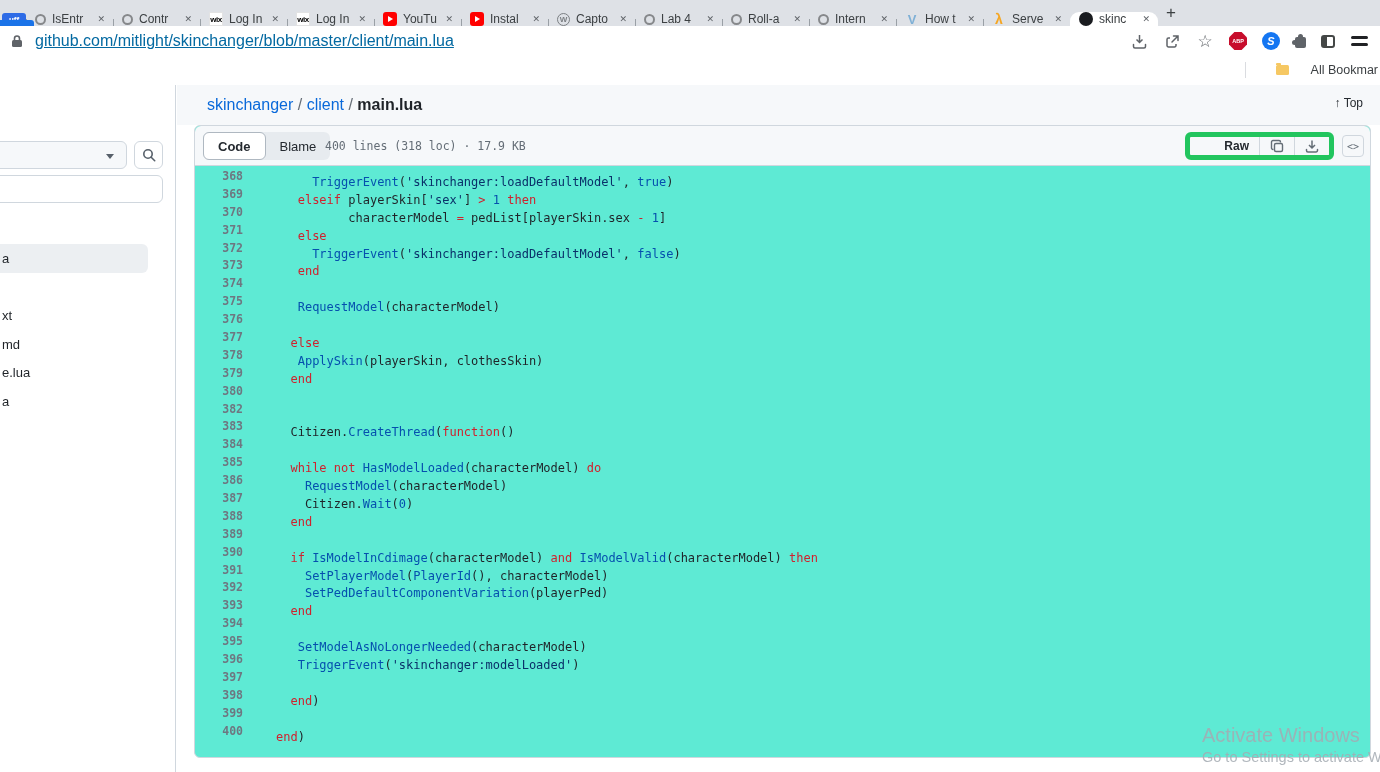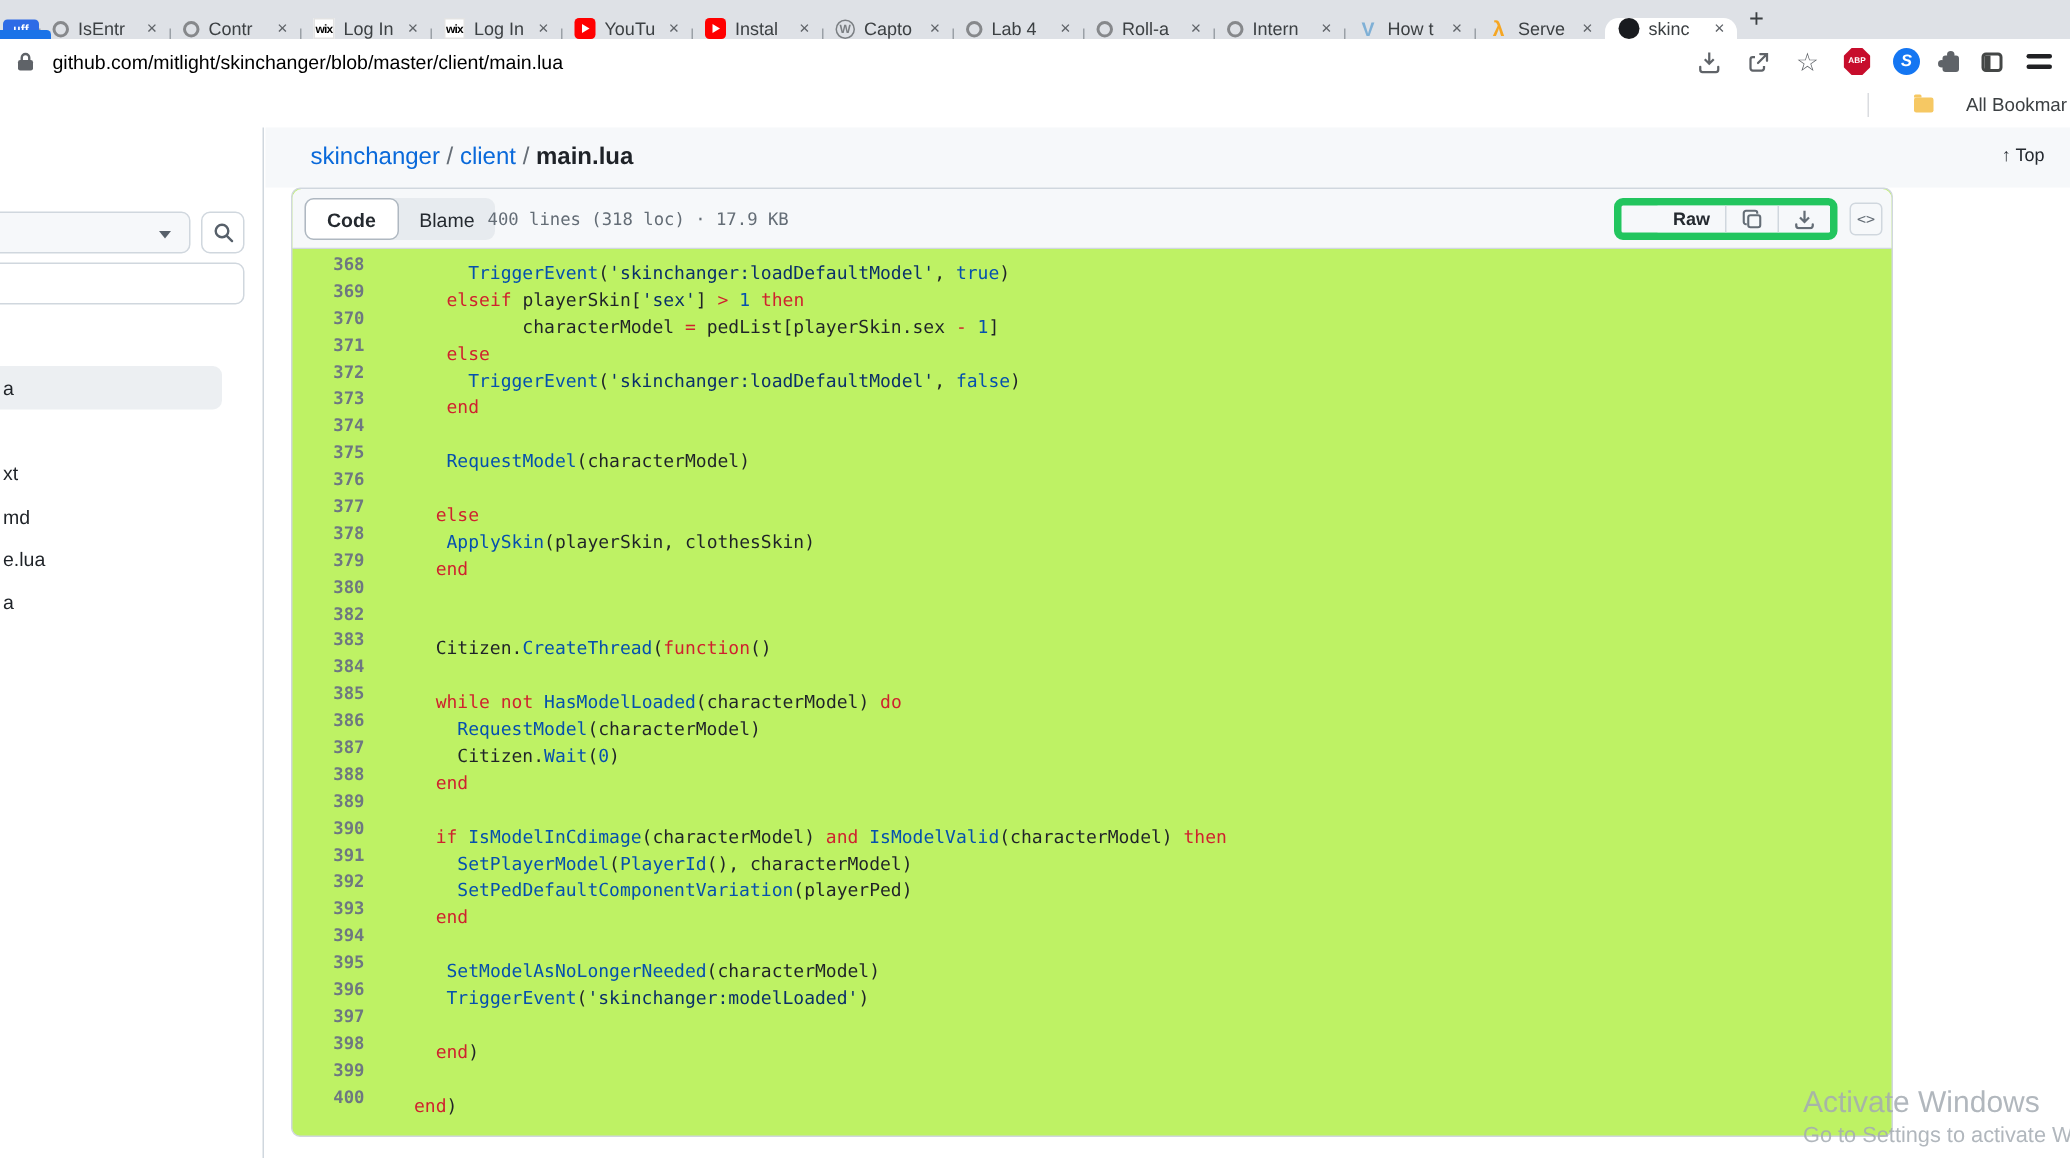--- a/index.html
+++ b/index.html
@@ -22,21 +22,21 @@
   .fav-wix { background:#fff; border:1px solid #e3e3e3; color:#000; font-size:8px; letter-spacing:-.5px; }
   .fav-youtube { background:#f00; border-radius:3px; }
   .fav-youtube::before { content:""; border-left:5px solid #fff; border-top:3px solid transparent; border-bottom:3px solid transparent; }
   .fav-wordpress { width:13px; height:13px; border:1.5px solid #7b7f83; border-radius:50%; color:#7b7f83; font-size:8px; }
   .fav-v { color:#7fb0d6; font-size:13px; }
   .fav-lambda { color:#f5a623; font-size:14px; }
   .fav-github { width:14px; height:14px; background:#191b1f; border-radius:50%; }
   #blue-bar { position:absolute; left:0; top:20px; width:34px; height:6px; background:#1a73e8; border-radius:0 3px 0 0; }
 
   #toolbar { position:absolute; left:0; top:26px; width:1380px; height:30px; background:#fff; display:flex; align-items:center; }
-  #urltext { font-size:13px; color:#000000; margin-left:9px; }
+  #urltext { font-size:16px; color:#0369a1; margin-left:9px;text-decoration:underline; }
   #toolbar-right { position:absolute; right:12px; top:0; height:30px; display:flex; align-items:center; gap:15px; }
   .ticon { width:18px; height:18px; display:flex; align-items:center; justify-content:center; color:#5f6368; }
   .icon-star { font-size:17px; }
   .icon-abp { width:18px; height:18px; background:#c70d2c; color:#fff; font-size:5.5px; font-weight:bold; display:flex; align-items:center; justify-content:center;
     clip-path:polygon(30% 0,70% 0,100% 30%,100% 70%,70% 100%,30% 100%,0 70%,0 30%); }
   .icon-shazam { width:18px; height:18px; background:#1476f2; border-radius:50%; color:#fff; font-size:11px; font-weight:bold; font-style:italic; display:flex; align-items:center; justify-content:center; }
   .icon-puzzle { position:relative; width:11px; height:11px; background:#5f6368; border-radius:2px; margin-top:3px; }
   .icon-puzzle::before { content:""; position:absolute; width:5px; height:5px; border-radius:50%; background:#5f6368; top:-3px; left:3px; }
   .icon-puzzle::after { content:""; position:absolute; width:5px; height:5px; border-radius:50%; background:#5f6368; left:-3px; top:3px; }
   .icon-sidebar { width:14px; height:13px; border:2px solid #444746; border-radius:3px; }
@@ -61,21 +61,21 @@
   .frow { height:28.6px; display:flex; align-items:center; padding-left:22px; font-size:13px; color:#1f2328; }
   .frow.selected { background:rgba(208,215,222,.4); border-radius:6px; width:168px; }
 
   #pane { position:absolute; left:177px; top:0; width:1203px; height:687px; }
   #topband { position:absolute; left:0; top:0; width:1203px; height:40px; background:#f6f8fa; }
   #breadcrumb { position:absolute; left:30px; top:11px; font-size:16px; color:#656d76; }
   #breadcrumb a { color:#0969da; text-decoration:none; }
   #breadcrumb .final { color:#1f2328; font-weight:600; }
   #toplink { position:absolute; right:17px; top:11px; font-size:12px; color:#24292f; }
 
-  #codebox { position:absolute; left:17px; top:40px; width:1068px; height:633px; border:1px solid #d0d7de; border-radius:6px; background:#bef264; }
+  #codebox { position:absolute; left:17px; top:40px; width:1177px; height:633px; border:1px solid #d0d7de; border-radius:6px; background:#5eead4; }
   #cheader { position:absolute; left:0; top:0; width:100%; height:40px; background:#f6f8fa; border-bottom:1px solid #d0d7de; border-radius:6px 6px 0 0; }
   #seg { position:absolute; left:8px; top:6px; height:28px; background:rgba(175,184,193,.2); border-radius:6px; display:flex; align-items:center; }
   #seg .segbtn { padding:0 14px; height:28px; display:flex; align-items:center; font-size:13px; color:#24292f; }
   #seg .segbtn.on { background:#fff; border:1px solid #afb8c1; border-radius:6px; font-weight:600; }
   #stats { position:absolute; left:130px; top:13px; font-family:"DejaVu Sans Mono", monospace; font-size:11.5px; color:#646d76; }
   #rawgroup { position:absolute; right:36px; top:6px; height:28px; display:flex; border:5px solid #22c55e; border-radius:6px; background:#f6f8fa; overflow:hidden;padding-left:24px; }
   #rawgroup .rbtn { display:flex; align-items:center; justify-content:center; padding:0 10px; font-size:12px; font-weight:600; color:#24292f; background:#f6f8fa; }
   #rawgroup .rbtn + .rbtn { border-left:1px solid #d0d7de; }
   #symbtn { position:absolute; right:6px; top:9px; width:22px; height:22px; border:1px solid #d0d7de; border-radius:4px; display:flex; align-items:center; justify-content:center; font-family:"DejaVu Sans Mono", monospace; font-size:10px; color:#646d76; background:#f6f8fa; }
 

